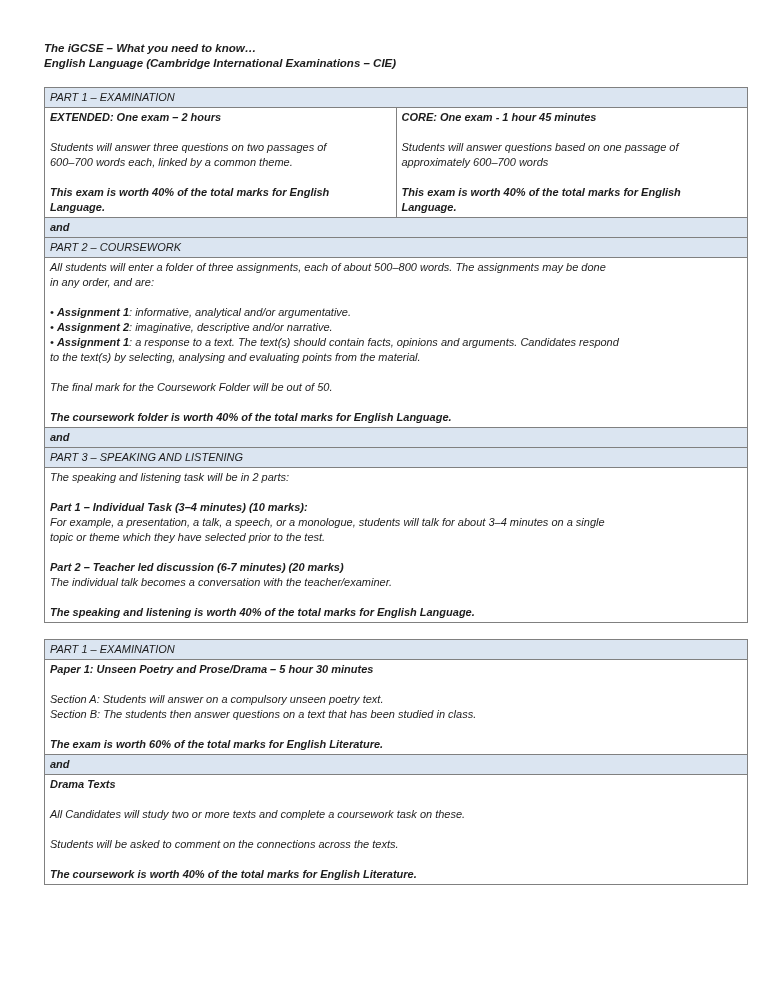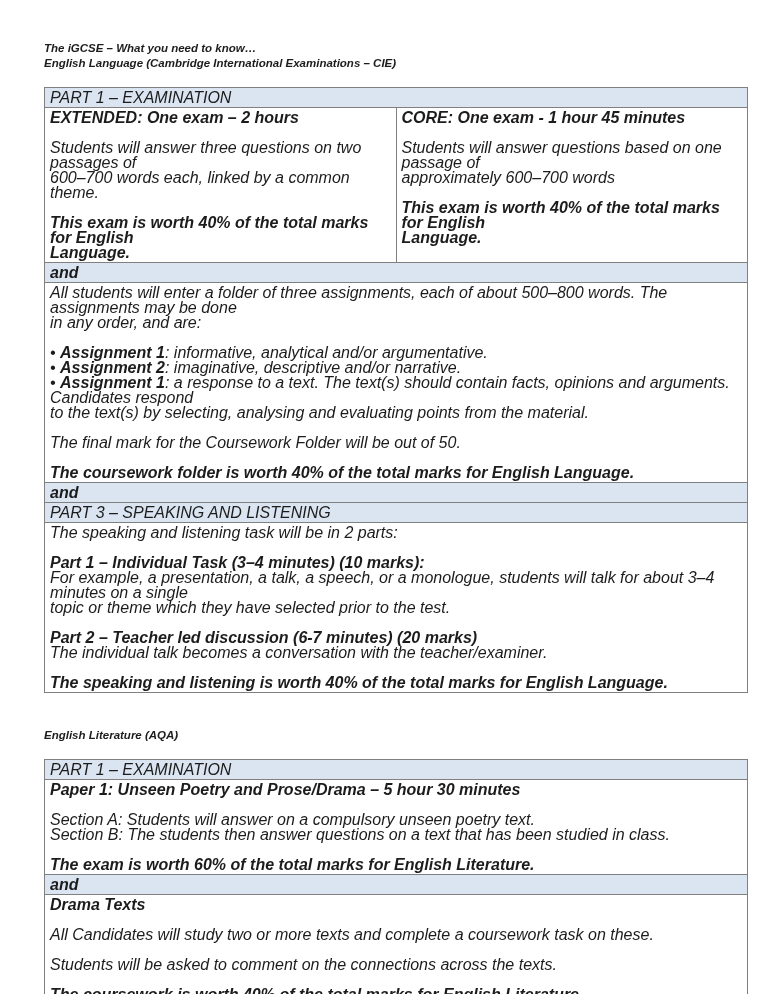--- a/index.html
+++ b/index.html
@@ -21,21 +21,21 @@
     line-height: 15px;
   }
   .doc-heading { }
   .doc-heading.lit { margin-top: 35px; }
 
   table.doc-table {
     width: 704px;
     border-collapse: collapse;
     table-layout: fixed;
     margin-top: 16px;
-    font-size: 16px;
+    font-size: 11px;
     line-height: 15px;
   }
   table.doc-table td {
     border: 1px solid #808080;
     vertical-align: top;
     padding: 2px 5px;
   }
   td.hdr { background: #dbe5f1; padding: 2px 5px; }
   td.and { background: #dbe5f1; font-weight: bold; padding: 1px 5px; }
   td.half { width: 50%; }
@@ -73,20 +73,23 @@
             <div class="line"><span>approximately 600–700 words</span></div>
             <div class="line">&nbsp;</div>
             <div class="line"><span class="b">This exam is worth 40% of the total marks for English</span></div>
             <div class="line"><span class="b">Language.</span></div>
           </td>
     </tr>
     <tr>
       <td colspan="2" class="and">and</td>
     </tr>
     <tr>
+      <td colspan="2" class="hdr">PART 2 – COURSEWORK</td>
+    </tr>
+    <tr>
       <td colspan="2">
             <div class="line"><span>All students will enter a folder of three assignments, each of about 500–800 words. The assignments may be done</span></div>
             <div class="line"><span>in any order, and are:</span></div>
             <div class="line">&nbsp;</div>
             <div class="line"><span>• </span><span class="b">Assignment 1</span><span>: informative, analytical and/or argumentative.</span></div>
             <div class="line"><span>• </span><span class="b">Assignment 2</span><span>: imaginative, descriptive and/or narrative.</span></div>
             <div class="line"><span>• </span><span class="b">Assignment 1</span><span>: a response to a text. The text(s) should contain facts, opinions and arguments. Candidates respond</span></div>
             <div class="line"><span>to the text(s) by selecting, analysing and evaluating points from the material.</span></div>
             <div class="line">&nbsp;</div>
             <div class="line"><span>The final mark for the Coursework Folder will be out of 50.</span></div>
@@ -110,21 +113,20 @@
             <div class="line">&nbsp;</div>
             <div class="line"><span class="b">Part 2 – Teacher led discussion (6-7 minutes) (20 marks)</span></div>
             <div class="line"><span>The individual talk becomes a conversation with the teacher/examiner.</span></div>
             <div class="line">&nbsp;</div>
             <div class="line"><span class="b">The speaking and listening is worth 40% of the total marks for English Language.</span></div>
           </td>
     </tr>
   </tbody>
     </table>
 
-  <div class="doc-heading lit">English Literature (AQA)</div>
 
   <table class="doc-table">
     <tbody>
         <tr>
       <td class="hdr">PART 1 – EXAMINATION</td>
     </tr>
     <tr>
       <td>
             <div class="line"><span class="b">Paper 1: Unseen Poetry and Prose/Drama – 5 hour 30 minutes</span></div>
             <div class="line">&nbsp;</div>

